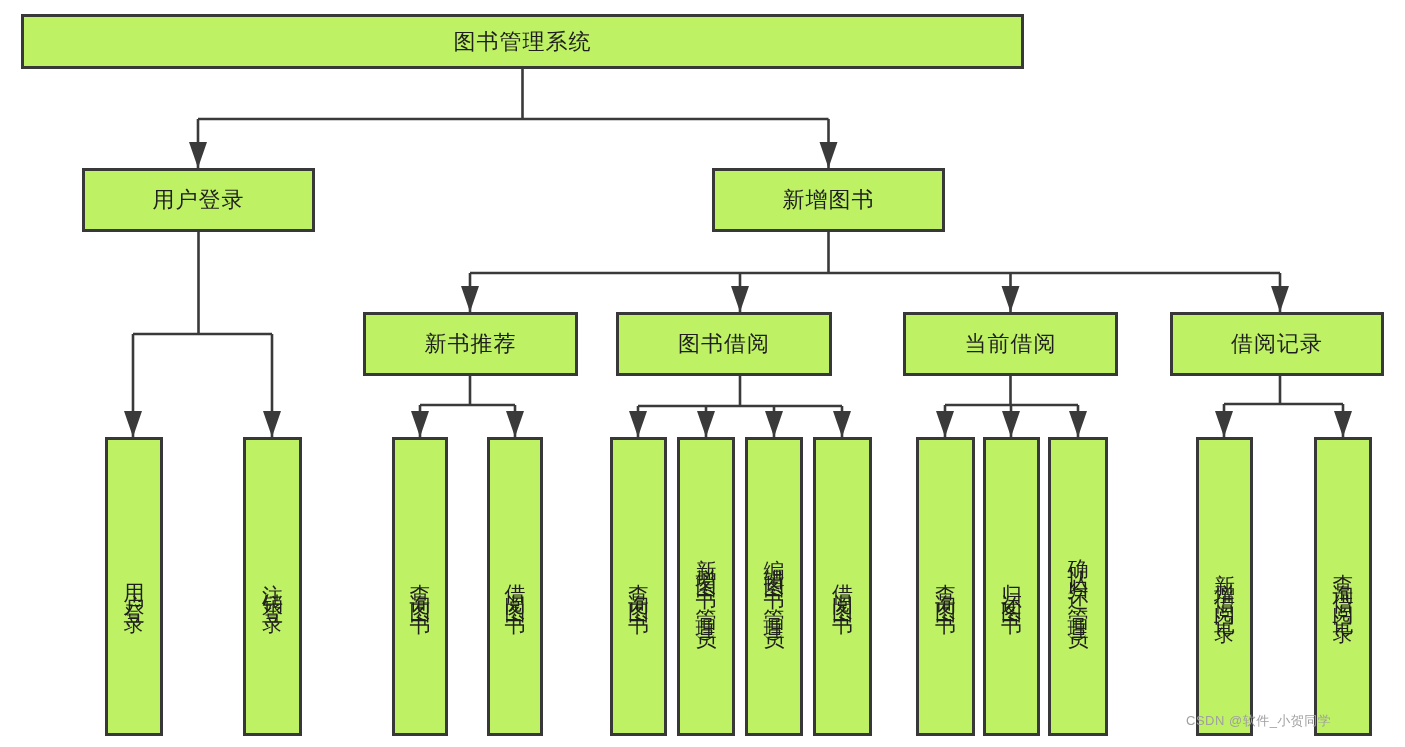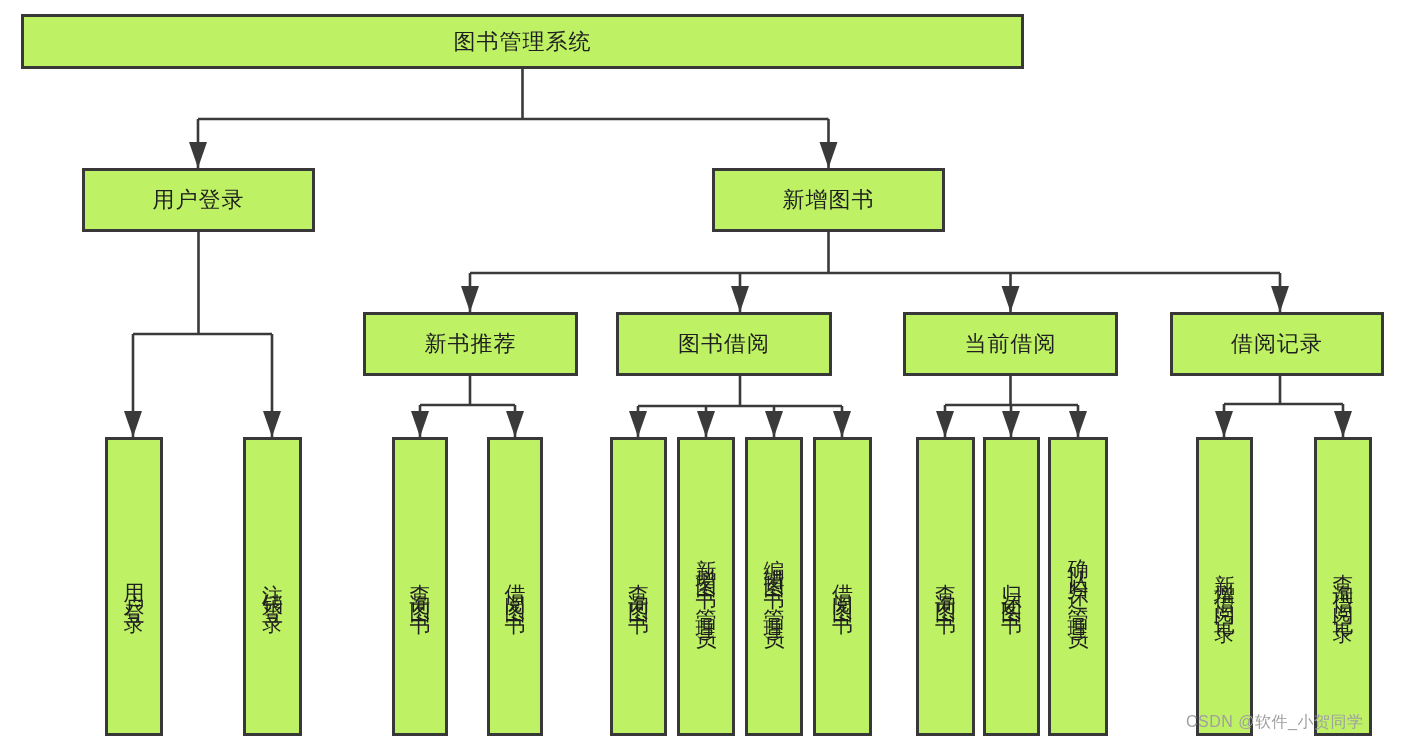--- a/index.html
+++ b/index.html
@@ -45,21 +45,21 @@
     font-size: 21px;
     letter-spacing: 10px;
     line-height: 1.15;
     white-space: nowrap;
   }
   .watermark {
     position: absolute;
     left: 1186px;
     top: 712px;
     width: 215px;
-    font-size: 16px;
+    font-size: 13px;
     color: #a0a0a0;
     white-space: nowrap;
     z-index: 10;
     letter-spacing: 0.5px;
   }
 </style>
 </head>
 <body>
 
 <div id="canvas">

